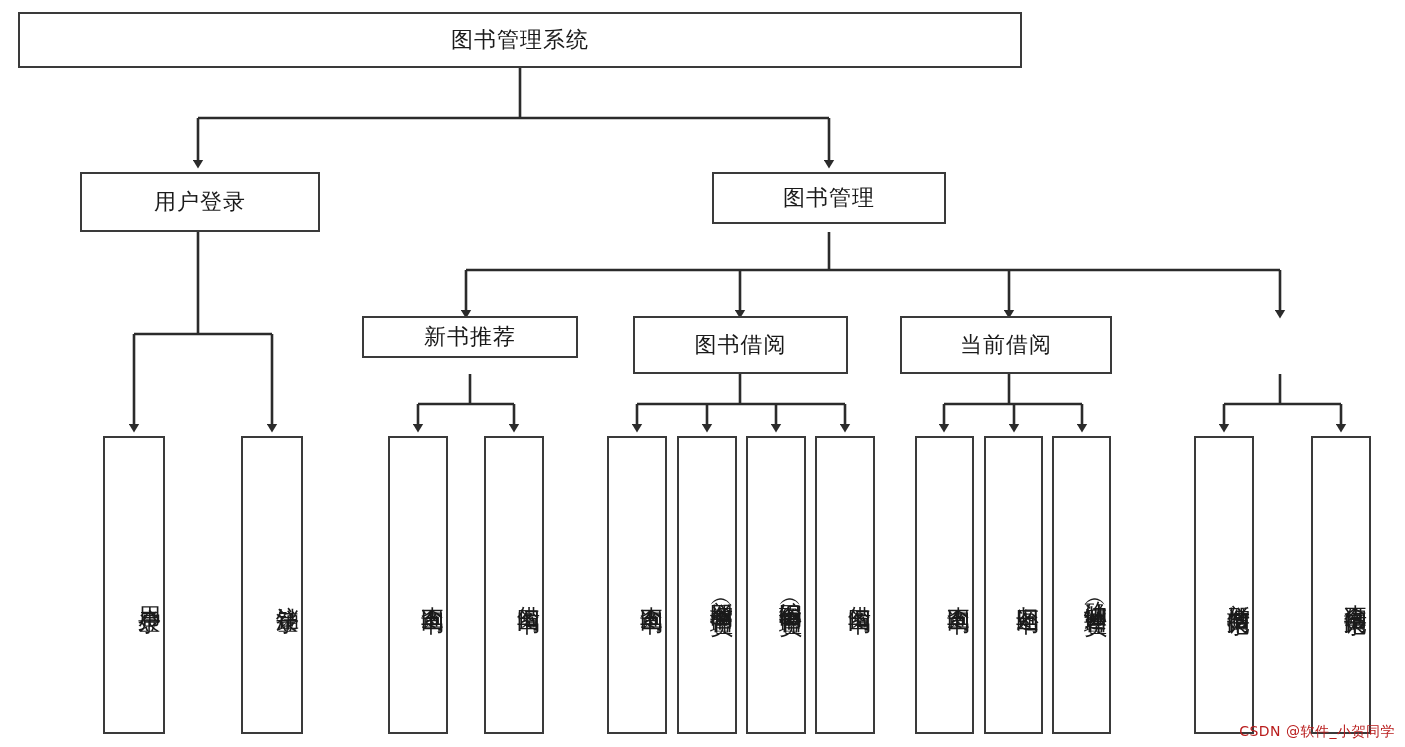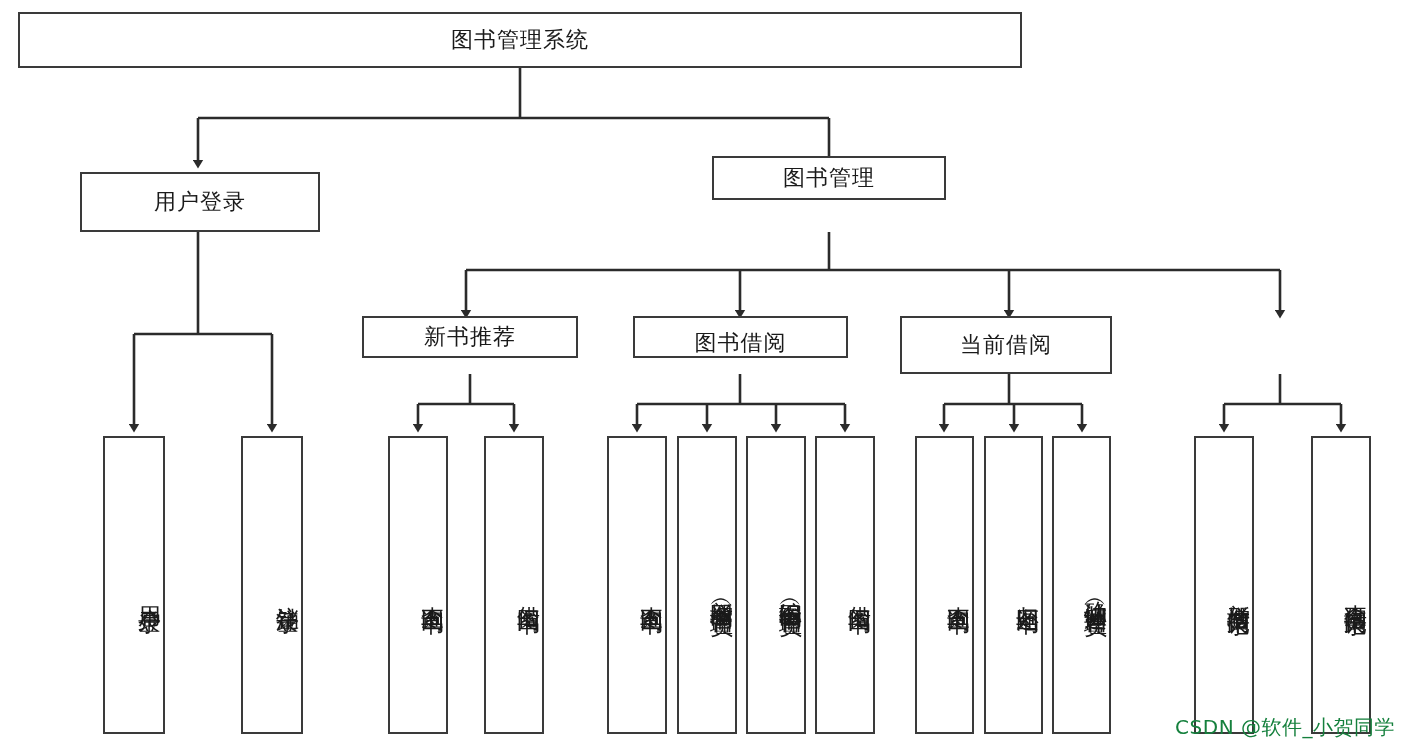--- a/index.html
+++ b/index.html
@@ -34,22 +34,22 @@
     padding-top:14px;
   }
   .node.v span{
     writing-mode:vertical-rl;
     text-orientation:upright;
     display:block;
   }
   .watermark{
     position:absolute;
     right:10px;bottom:6px;
-    font-size:20px;
-    color:#15803d;
+    font-size:14px;
+    color:#b91c1c;
     letter-spacing:0.5px;
     white-space:nowrap;
     pointer-events:none;
   }
 </style>
 </head>
 <body>
 
 <div id="canvas">
 
@@ -104,28 +104,28 @@
     </g>
   </svg>
 
   <div class="node h" style="left:18px;top:12px;width:1004px;height:56px;text-align:center;">
     <span>图书管理系统</span>
   </div>
 
   <div class="node h" style="left:80px;top:172px;width:240px;height:60px;">
     <span>用户登录</span>
   </div>
-  <div class="node h" style="left:712px;top:156px;width:234px;height:44px;">
+  <div class="node h" style="left:712px;top:172px;width:234px;height:52px;">
     <span>图书管理</span>
   </div>
 
   <div class="node h" style="left:362px;top:316px;width:216px;height:42px;">
     <span>新书推荐</span>
   </div>
-  <div class="node h" style="left:633px;top:316px;width:215px;height:42px;align-items:flex-end;">
+  <div class="node h" style="left:633px;top:316px;width:215px;height:58px;">
     <span>图书借阅</span>
   </div>
   <div class="node h" style="left:900px;top:316px;width:212px;height:58px;font-family:Liberation Serif, serif;">
     <span>当前借阅</span>
   </div>
 
   <div class="node v" style="left:103px;top:436px;width:62px;height:298px;">
     <span>用户登录</span>
   </div>
   <div class="node v" style="left:241px;top:436px;width:62px;height:298px;">

